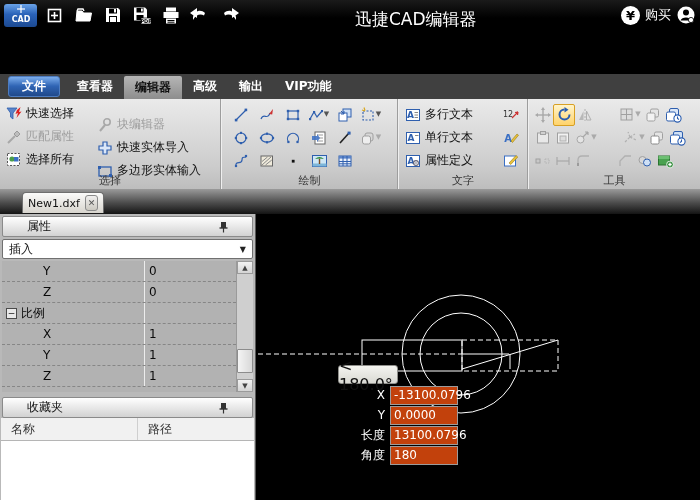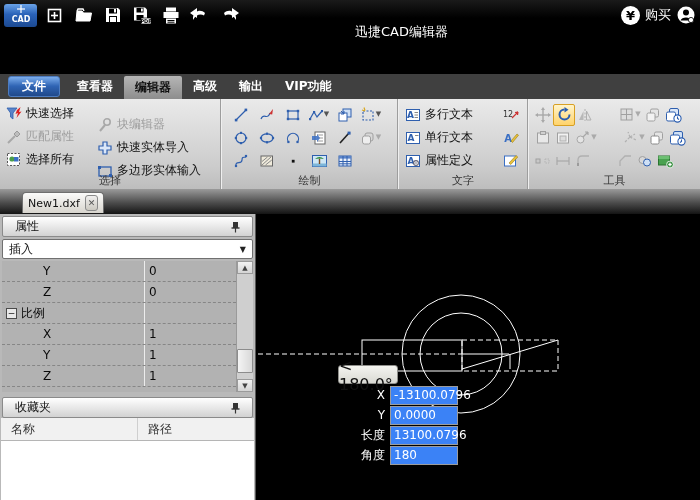--- a/index.html
+++ b/index.html
@@ -3,21 +3,21 @@
 <meta charset="utf-8">
 <style>
   html,body{margin:0;padding:0;}
   body{width:700px;height:500px;overflow:hidden;font-family:"DejaVu Sans","Liberation Sans",sans-serif;-webkit-font-smoothing:antialiased;}
   .app{position:relative;width:700px;height:500px;background:#000;}
 
   
   .titlebar{height:30px;background:linear-gradient(#1a1a1a,#000 60%);display:flex;align-items:center;position:relative;}
   .logo{width:33px;height:23px;margin:2px 3px 2px 4px;border-radius:3px;background:linear-gradient(#6aa3e8,#2a62b8 45%,#1c4a92);display:flex;align-items:center;justify-content:center;}
   .tb-btn{width:27px;height:24px;display:flex;align-items:center;justify-content:center;margin:0 1px;}
-  .tb-title{position:absolute;left:355px;top:17px;height:30px;display:flex;align-items:center;color:#fff;font-size:13px;}
+  .tb-title{position:absolute;left:355px;top:4px;height:30px;display:flex;align-items:center;color:#fff;font-size:17px;}
   .tb-right{position:absolute;right:4px;top:0;height:30px;display:flex;align-items:center;gap:5px;}
   .yen-badge{width:19px;height:19px;border-radius:50%;background:#fff;color:#000;font-size:13px;font-weight:bold;display:flex;align-items:center;justify-content:center;}
   .buy-label{color:#fff;font-size:13px;}
 
   
   .menubar{height:25px;background:#404040;display:flex;align-items:stretch;padding-left:8px;font-size:12px;font-weight:bold;margin-top:44px;}
   .m-item{color:#fff;display:flex;align-items:center;padding:0 11px;}
   .m-file{background:linear-gradient(#7badec,#2f64b4 48%,#20498a);border:1px solid #4d7cc0;border-radius:3px;margin:2px 6px 2px 0;padding:0 13px;}
   .m-active{background:linear-gradient(#b6b6b6,#8d8d8d);color:#101010;margin-top:2px;border-radius:2px 2px 0 0;}
 
@@ -42,21 +42,21 @@
   .textrow .grow{flex:1;}
 
   
   .tabstrip{height:25px;background:linear-gradient(#9a9a9a,#4c4c4c 55%,#141414);position:relative;}
   .tab{position:absolute;left:22px;top:3px;height:21px;width:82px;background:linear-gradient(#fbfbfa,#d8d5ce);border:1px solid #6f6f6f;border-bottom:none;border-radius:4px 4px 0 0;display:flex;align-items:center;gap:5px;padding:0 5px;font-size:11px;color:#111;box-sizing:border-box;}
   .tab-close{width:16px;height:14px;background:linear-gradient(#f0efee,#ccc9c1);border:1px solid #8a8a8a;border-radius:3px;font-size:9px;display:flex;align-items:center;justify-content:center;color:#555;}
 
   
   .main{display:flex;height:330px;}
   .leftpanel{width:256px;box-sizing:border-box;background:#b9b9b9;border-right:1px solid #585858;display:flex;flex-direction:column;}
-  .panel-header{height:19px;margin:2px 2px 0;background:linear-gradient(#ffffff,#d2d2d2);border:1px solid #8a8a8a;border-radius:2px;font-size:12px;color:#111;display:flex;align-items:center;justify-content:space-between;padding:0 12px;}
+  .panel-header{height:19px;margin:2px 2px 0;background:linear-gradient(#ffffff,#d2d2d2);border:1px solid #8a8a8a;border-radius:2px;font-size:12px;color:#111;display:flex;align-items:center;justify-content:space-between;padding:0 24px;}
   .combo{height:18px;margin:2px 2px 0;background:#fff;border:1px solid #707070;border-radius:2px;font-size:12px;color:#111;display:flex;align-items:center;justify-content:space-between;padding:0 6px;}
   .combo .arr{font-size:8px;color:#222;}
 
   .pg{position:relative;margin:2px 2px 0;height:131px;background:#b2b2b2;}
   .pg-rows{position:absolute;left:0;top:0;right:17px;bottom:0;}
   .pg-row{height:20px;display:flex;align-items:center;border-bottom:1px dashed #868686;position:relative;font-size:12px;color:#0a0a0a;}
   .pg-lab{padding-left:41px;}
   .pg-grouplab{padding-left:4px;display:flex;align-items:center;gap:4px;}
   .cbox{width:11px;height:11px;border:1px solid #4a4a4a;background:#e8e8e8;font-size:9px;line-height:9px;text-align:center;color:#111;box-sizing:border-box;}
   .pg-val{position:absolute;left:147px;}
@@ -70,21 +70,21 @@
   .fav-cols{display:flex;height:22px;background:#f1f1f1;border-bottom:1px solid #b5b5b5;font-size:12px;color:#333;align-items:stretch;margin:0 1px;}
   .fav-c1{width:126px;padding-left:10px;border-right:1px solid #cfcfcf;display:flex;align-items:center;}
   .fav-c2{padding-left:10px;display:flex;align-items:center;flex:1;}
   .fav-body{background:#fff;flex:1;margin:0 1px 1px;}
 
   
   .canvas{position:relative;flex:1;background:#000;overflow:hidden;}
   .angle-badge{position:absolute;left:82px;top:151px;width:60px;height:19px;background:linear-gradient(#f4f4f0,#d9d9d3);border:1px solid #8f8f8b;border-radius:3px;font-size:16px;color:#111;display:flex;align-items:center;justify-content:center;box-sizing:border-box;}
   .tt-row{position:absolute;left:94px;width:113px;height:20px;display:flex;align-items:center;}
   .tt-lab{width:40px;text-align:right;color:#fff;font-size:12px;padding-right:5px;box-sizing:border-box;}
-  .tt-box{width:68px;height:19px;border:1px solid #9c9c9c;background:#3b82f6;color:#fff;font-size:12px;display:flex;align-items:center;padding-left:3px;box-sizing:border-box;}
+  .tt-box{width:68px;height:19px;border:1px solid #9c9c9c;background:#c2410c;color:#fff;font-size:12px;display:flex;align-items:center;padding-left:3px;box-sizing:border-box;}
 </style>
 </head>
 <body>
 
 <div class="app">
 
   <div class="titlebar">
     <div class="logo">
       <svg width="26" height="22" viewBox="0 0 26 22">
         <line x1="13" y1="1" x2="13" y2="9" stroke="#fff" stroke-width="1.2"></line>

